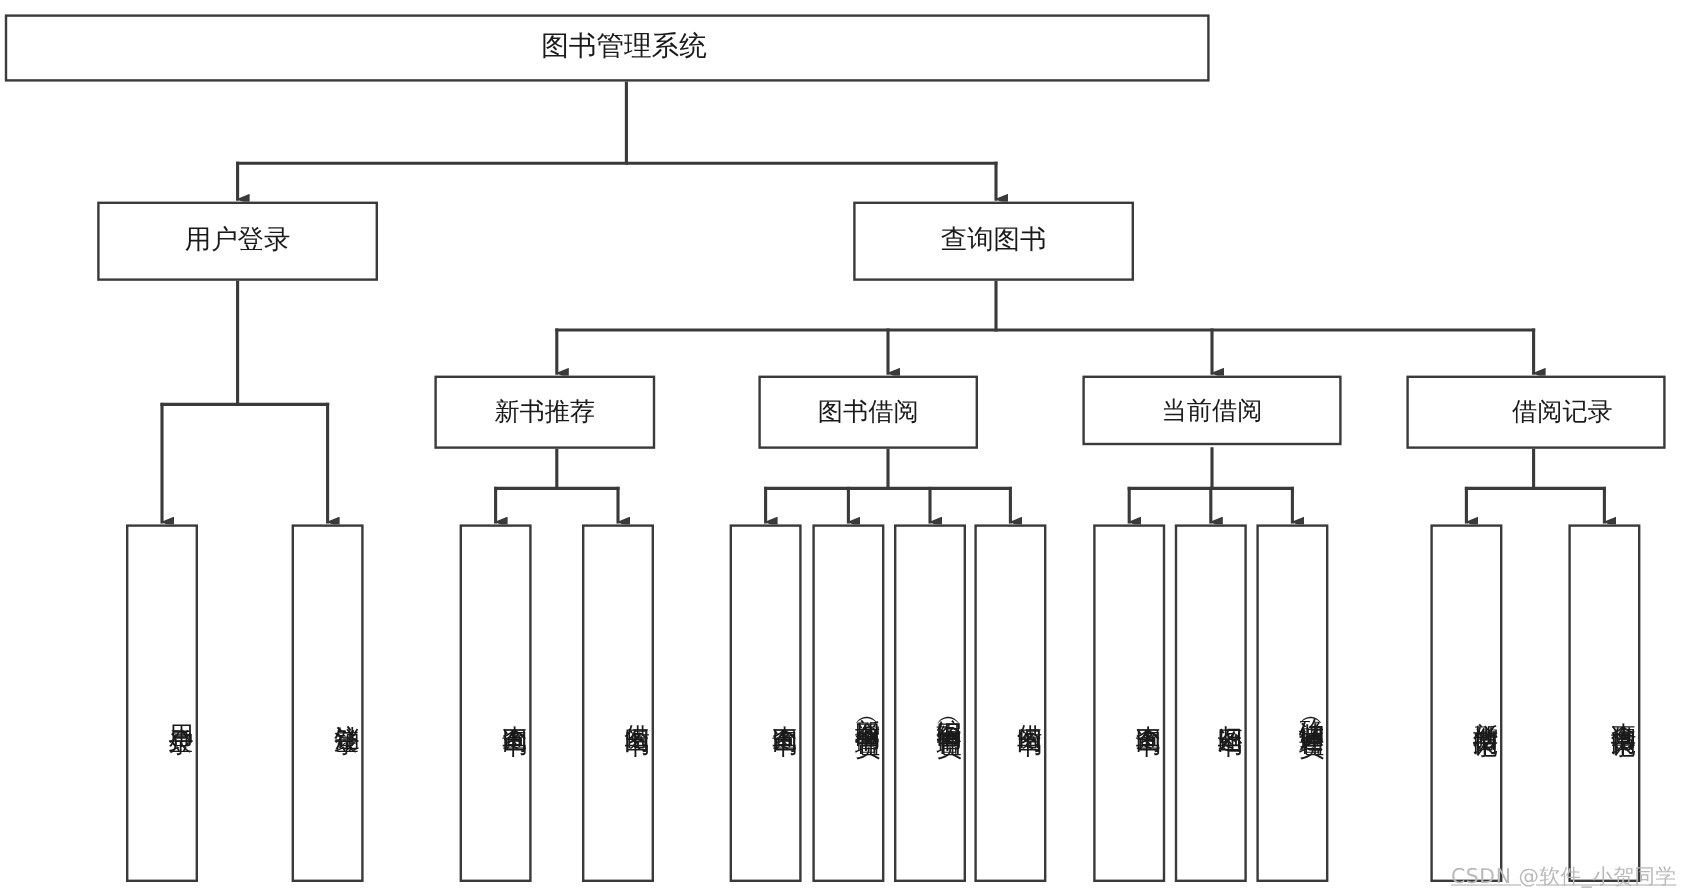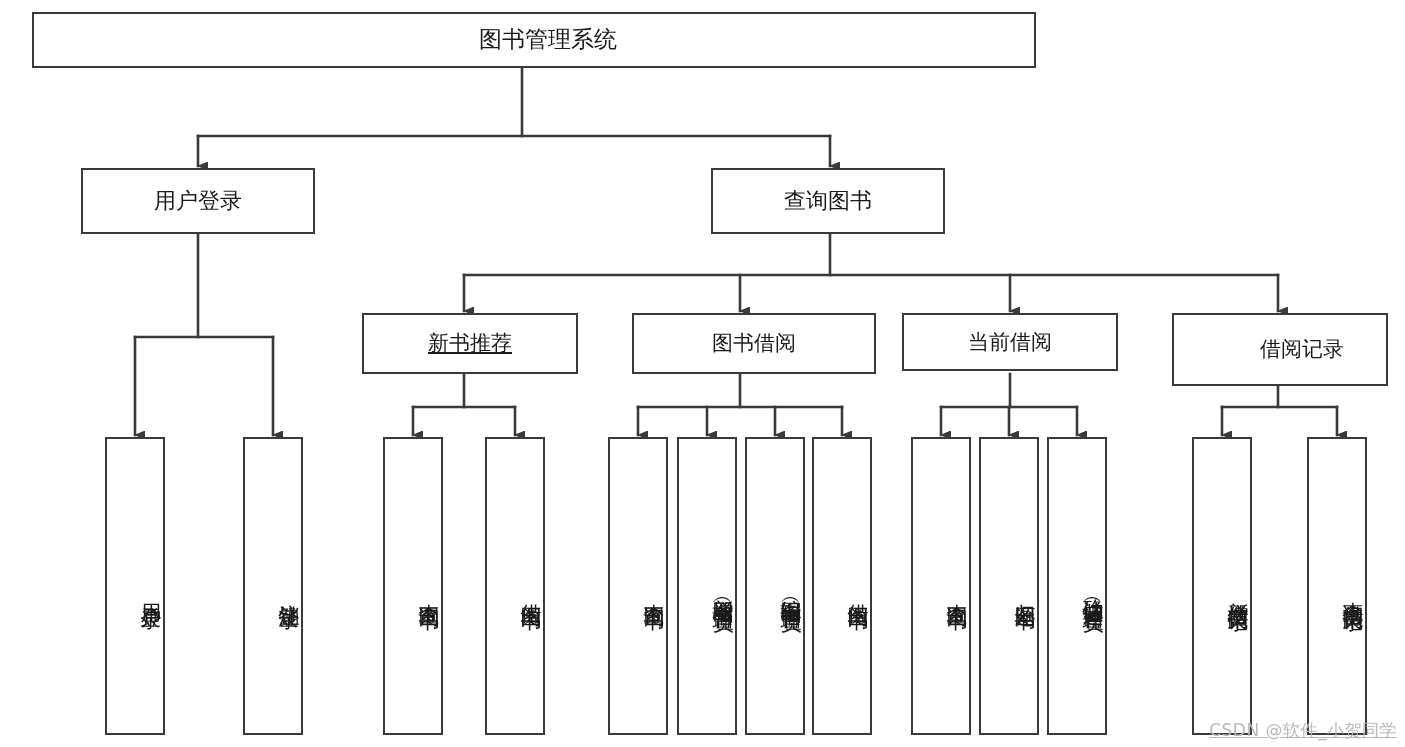--- a/index.html
+++ b/index.html
@@ -116,41 +116,41 @@
       <line x1="1009" y1="407" x2="1009" y2="435" marker-end="url(#arrowhead)"></line>
       <line x1="1077" y1="407" x2="1077" y2="435" marker-end="url(#arrowhead)"></line>
 
       <line x1="1278" y1="374" x2="1278" y2="407"></line>
       <line x1="1222" y1="407" x2="1337" y2="407"></line>
       <line x1="1222" y1="407" x2="1222" y2="435" marker-end="url(#arrowhead)"></line>
       <line x1="1337" y1="407" x2="1337" y2="435" marker-end="url(#arrowhead)"></line>
     </g>
   </svg>
 
-  <div class="node root-node" style="left:32px; top:12px; width:1004px; height:56px;padding-left:28px;">
+  <div class="node root-node" style="left:4px; top:12px; width:1004px; height:56px;padding-left:28px;">
     <span class="node-label">图书管理系统</span>
   </div>
 
   <div class="node level2-node" style="left:81px; top:168px; width:234px; height:66px;">
     <span class="node-label">用户登录</span>
   </div>
   <div class="node level2-node" style="left:711px; top:168px; width:234px; height:66px;">
     <span class="node-label">查询图书</span>
   </div>
 
-  <div class="node level3-node" style="left:362px; top:313px; width:216px; height:61px;text-decoration:underline;">
+  <div class="node level3-node" style="left:362px; top:313px; width:184px; height:61px;">
     <span class="node-label">新书推荐</span>
   </div>
-  <div class="node level3-node" style="left:632px; top:313px; width:244px; height:61px;">
+  <div class="node level3-node" style="left:632px; top:313px; width:183px; height:61px;">
     <span class="node-label">图书借阅</span>
   </div>
   <div class="node level3-node" style="left:902px; top:313px; width:216px; height:58px;">
     <span class="node-label">当前借阅</span>
   </div>
-  <div class="node level3-node" style="left:1172px; top:313px; width:216px; height:73px;padding-left:44px;">
+  <div class="node level3-node" style="left:1172px; top:313px; width:216px; height:61px;padding-left:44px;">
     <span class="node-label">借阅记录</span>
   </div>
 
   <div class="node leaf-node" style="left:105px; top:437px; width:60px; height:298px;">
     <span class="node-label">用户登录</span>
   </div>
   <div class="node leaf-node" style="left:243px; top:437px; width:60px; height:298px;">
     <span class="node-label">注销登录</span>
   </div>
 

